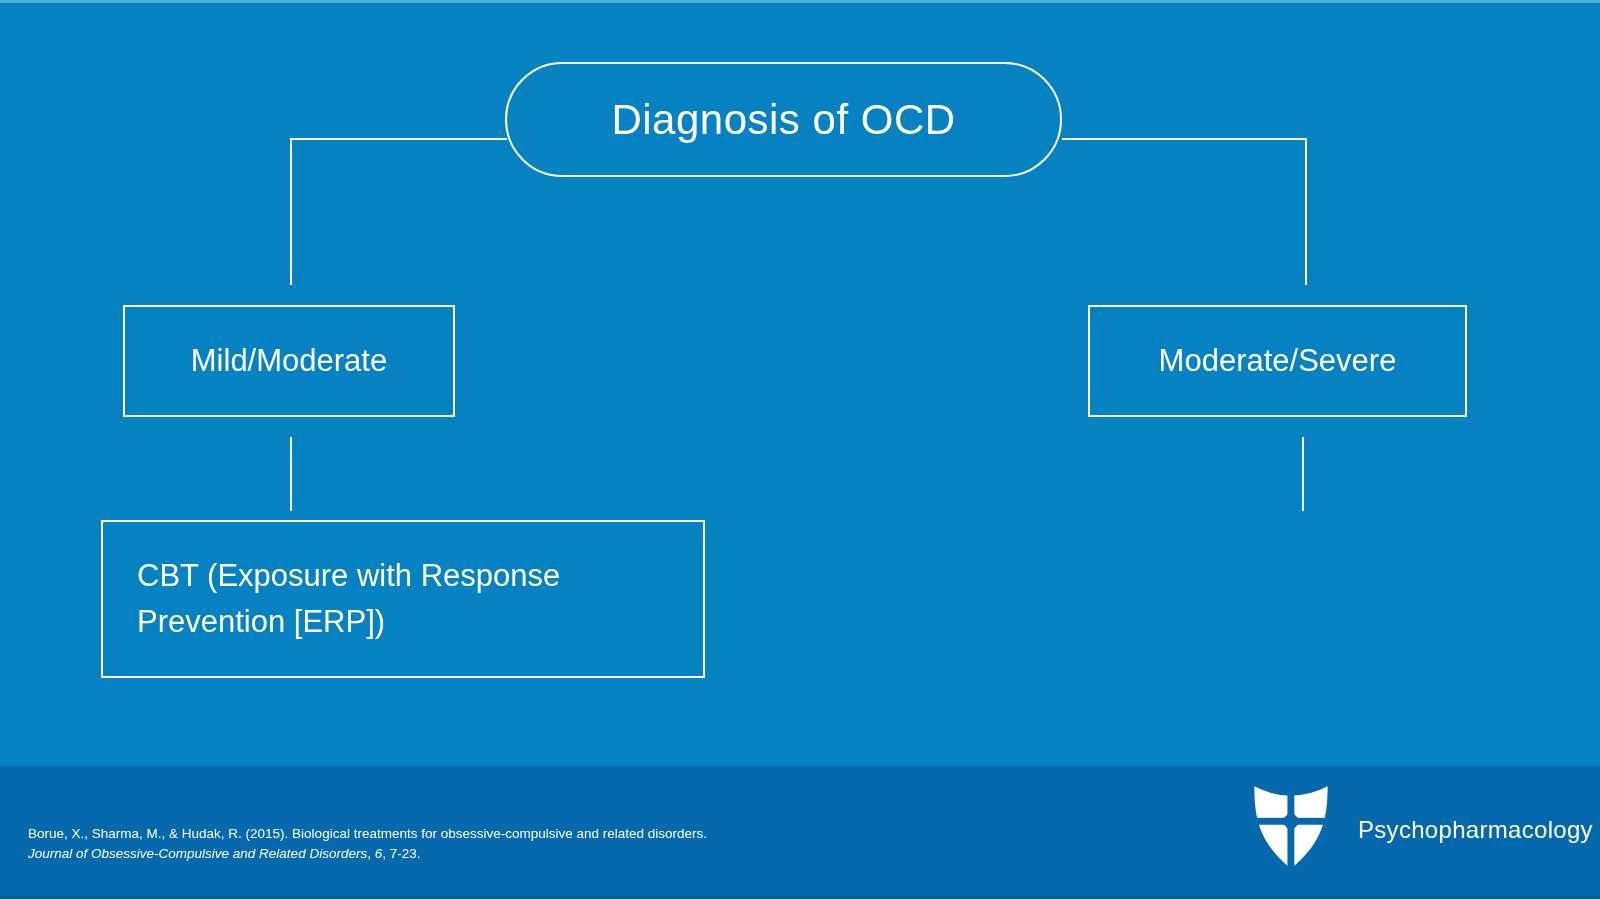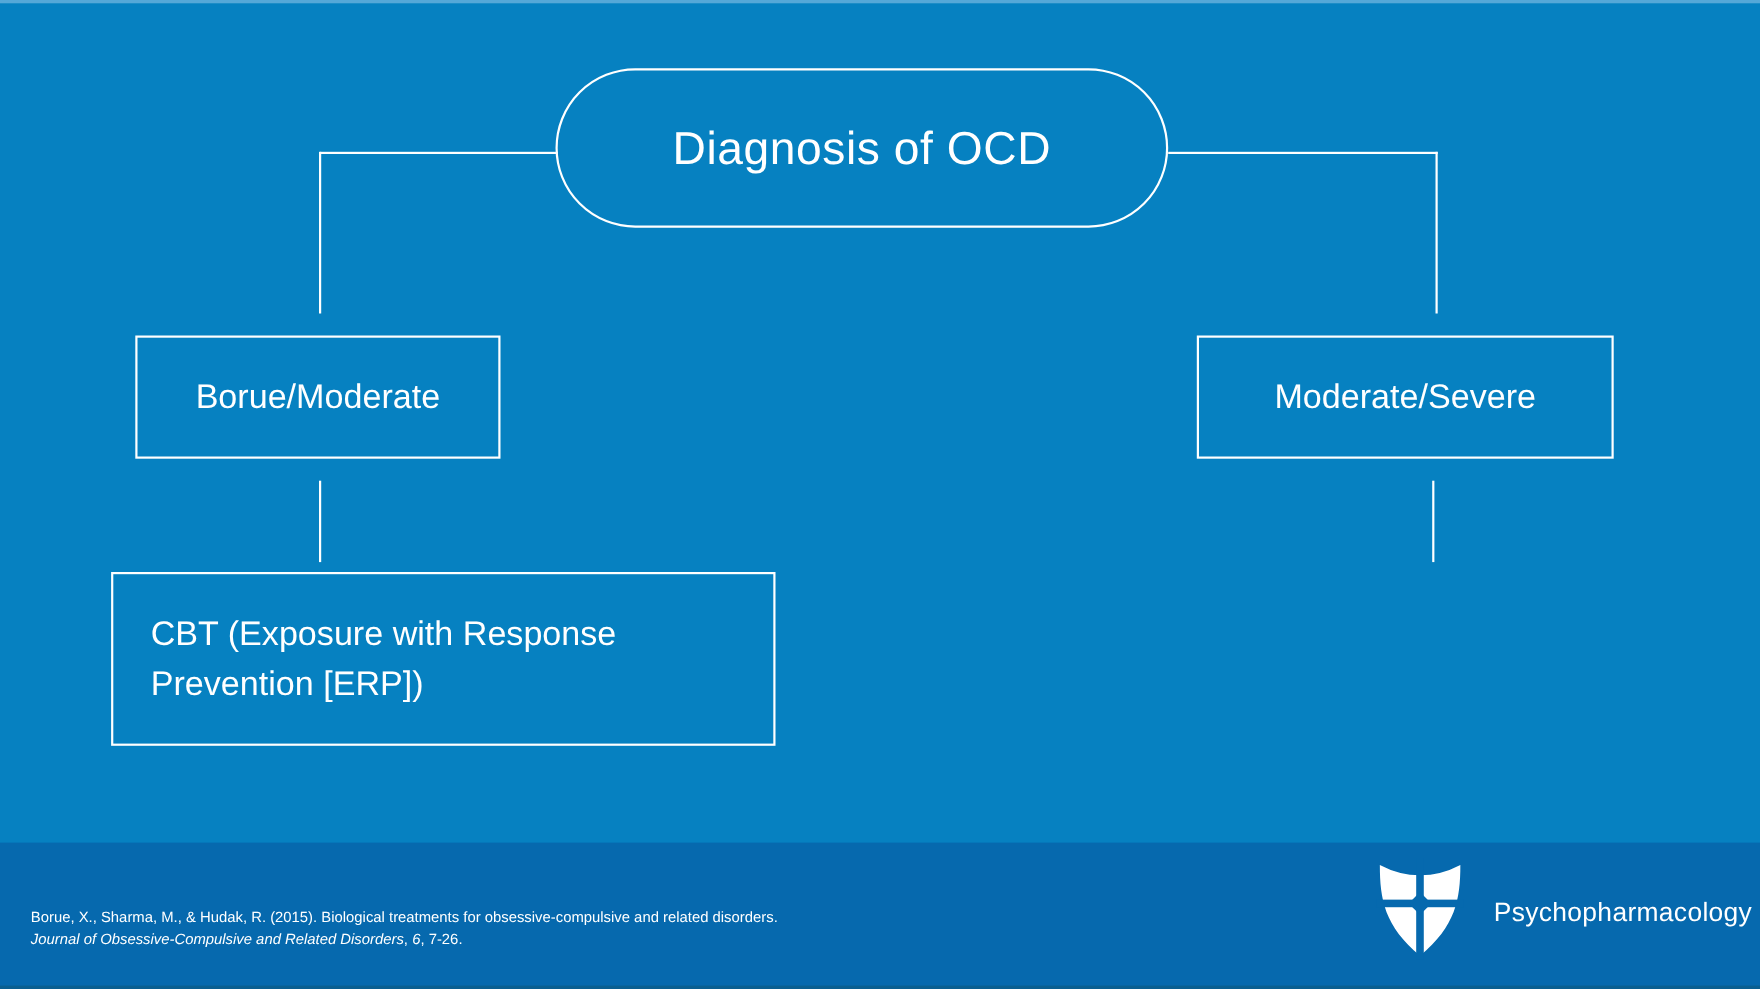--- a/index.html
+++ b/index.html
@@ -30,21 +30,21 @@
   .node {
     position: absolute;
     border: 2px solid var(--fg);
     color: var(--fg);
     display: flex;
     align-items: center;
     justify-content: center;
     text-align: center;
   }
   .node-pill {
-    left: 505px; top: 62px; width: 557px; height: 145px;
+    left: 505px; top: 62px; width: 557px; height: 115px;
     border-radius: 100px;
     font-size: 42px;
     letter-spacing: 0.5px;
   }
   .node-mild   { left: 123px;  top: 305px; width: 332px; height: 112px; font-size: 31px; }
   .node-severe { left: 1088px; top: 305px; width: 379px; height: 112px; font-size: 31px; }
   .node-cbt {
     left: 101px; top: 520px; width: 604px; height: 158px;
     font-size: 31px; line-height: 1.5;
     justify-content: flex-start; text-align: left;
@@ -105,34 +105,34 @@
   <div class="connector conn-left-v2"></div>
   <div class="connector conn-right-h"></div>
   <div class="connector conn-right-v1"></div>
   <div class="connector conn-right-v2"></div>
 
   <div class="node node-pill">
     <span>Diagnosis of OCD</span>
   </div>
 
   <div class="node node-mild">
-    <span>Borue/Moderate</span>
+    <span>Mild/Moderate</span>
   </div>
 
   <div class="node node-cbt">
     <span>CBT (Exposure with Response Prevention [ERP])</span>
   </div>
 
   <div class="node node-severe">
     <span>Moderate/Severe</span>
   </div>
 
 
   <div class="footer">
-    <p class="citation"><span>Borue, X., Sharma, M., &amp; Hudak, R. (2015). Biological treatments for obsessive-compulsive and related disorders. </span><em>Journal of Obsessive-Compulsive and Related Disorders</em><span>, </span><em>6</em><span>, 7-26.</span></p>
+    <p class="citation"><span>Borue, X., Sharma, M., &amp; Hudak, R. (2015). Biological treatments for obsessive-compulsive and related disorders. </span><em>Journal of Obsessive-Compulsive and Related Disorders</em><span>, </span><em>6</em><span>, 7-23.</span></p>
 
     <div class="logo">
       <svg class="logo-shield" viewBox="0 0 76 88" aria-hidden="true">
         <path d="M3 6 Q20 15 38 15 Q56 15 73 6 C73 36 69 59 38 85 C7 59 3 36 3 6 Z" fill="#ffffff"></path>
         <rect x="34.6" y="0" width="6.6" height="88" fill="#0669ae"></rect>
         <rect x="0" y="36.2" width="76" height="6.6" fill="#0669ae"></rect>
         <rect x="30.9" y="32.5" width="14" height="14" transform="rotate(45 37.9 39.5)" fill="#0669ae"></rect>
       </svg>
       <div class="logo-text">
         <span>Psychopharmacology</span>

